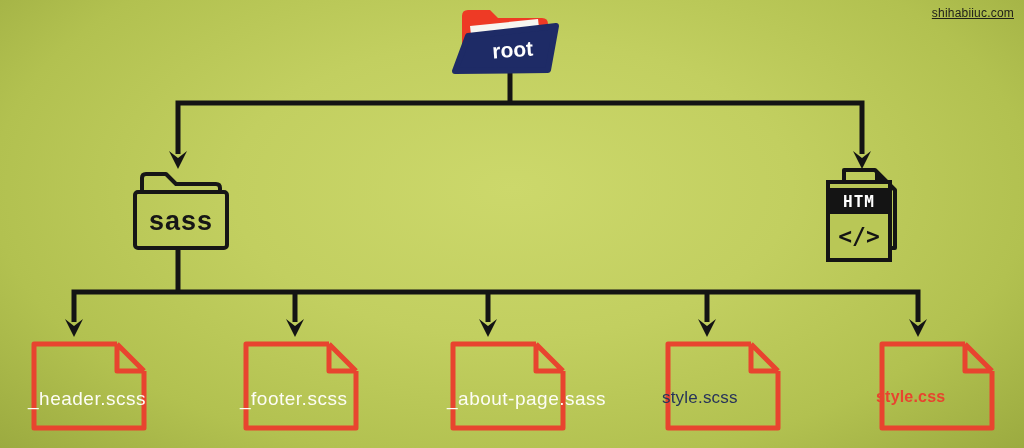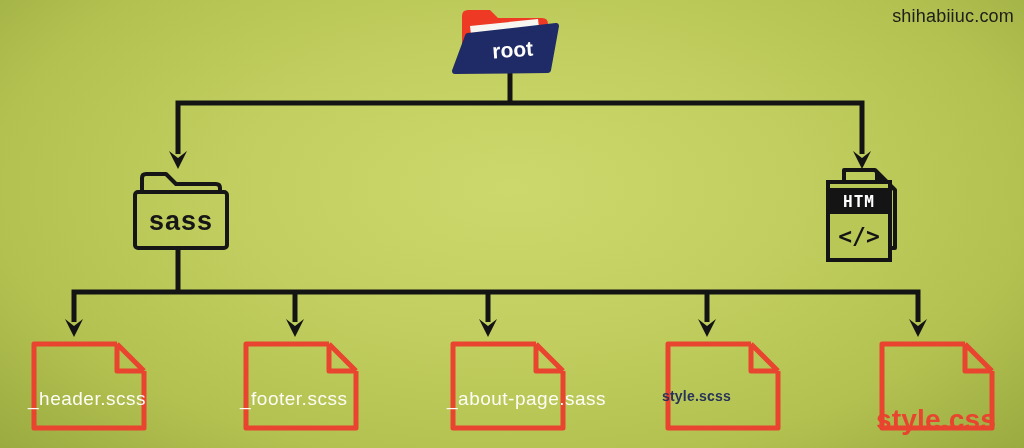--- a/index.html
+++ b/index.html
@@ -6,33 +6,33 @@
   .stage{
     position:relative;
     width:1024px;height:448px;
     overflow:hidden;
     font-family:"Liberation Sans", sans-serif;
     background:radial-gradient(ellipse 78% 95% at 50% 42%,
       #ccd86b 0%, #c2cf60 35%, #b2c150 65%, #9cab40 88%, #90a039 100%);
   }
   .watermark{
     position:absolute;top:6px;right:10px;
-    font-size:18px;color:#20201a;letter-spacing:.2px;
+    font-size:12px;color:#20201a;letter-spacing:.2px;text-decoration:underline;
   }
   .connector-svg{position:absolute;left:0;top:0;}
   .icon{position:absolute;}
   .file-node{position:absolute;width:122px;height:96px;}
   .file-node svg{position:absolute;left:0;top:0;}
   .file-label{
     position:absolute;left:0;top:50px;width:100%;
     white-space:nowrap;
     font-size:19px;letter-spacing:.5px;color:#fdfdf6;
   }
-  .file-label.navy{color:#27335a;font-weight:bold;font-size:14px;letter-spacing:.2px;}
-  .file-label.red{color:#e8442f;font-weight:bold;font-size:28px;letter-spacing:.2px;margin-top:16px;}
+  .file-label.navy{color:#27335a;font-weight:normal;font-size:17px;letter-spacing:.2px;}
+  .file-label.red{color:#e8442f;font-weight:bold;font-size:16px;letter-spacing:.2px;}
   .sass-text{font-weight:bold;font-size:27px;fill:#161616;letter-spacing:1px;}
   .root-text{font-weight:bold;font-size:21px;fill:#ffffff;}
   .htm-text{font-family:"DejaVu Sans Mono",monospace;font-weight:bold;font-size:16px;fill:#ffffff;letter-spacing:1px;}
   .code-text{font-family:"DejaVu Sans Mono",monospace;font-weight:bold;font-size:23px;fill:#141414;}
 </style>
 </head>
 <body>
 
 <div class="stage">
 

